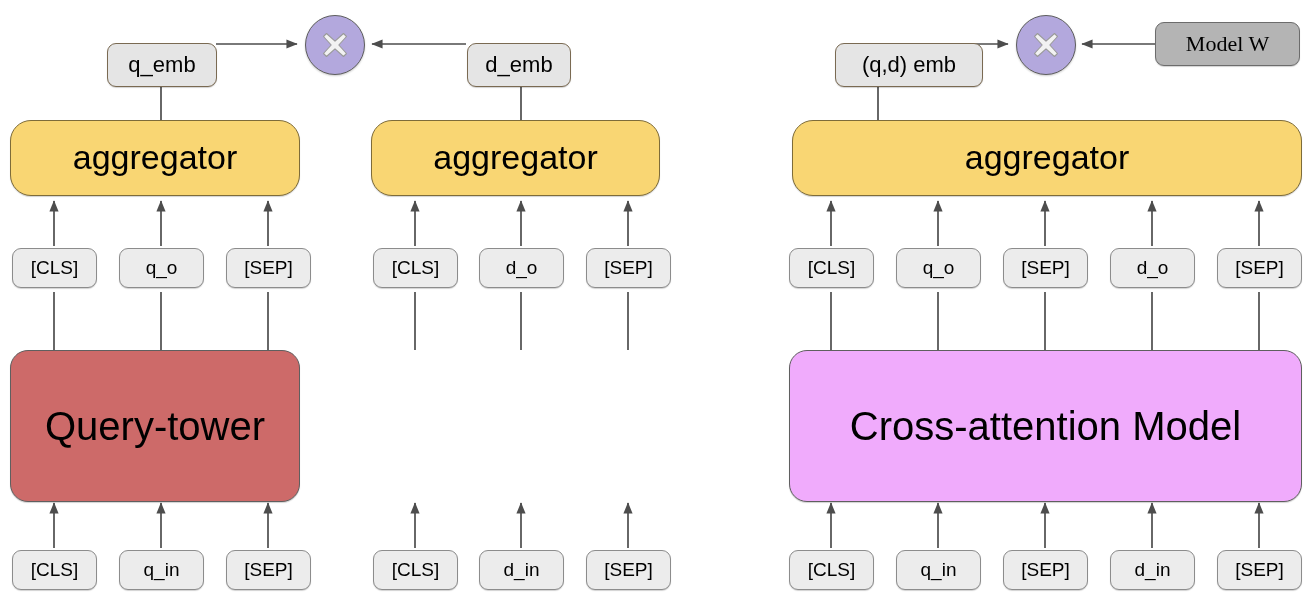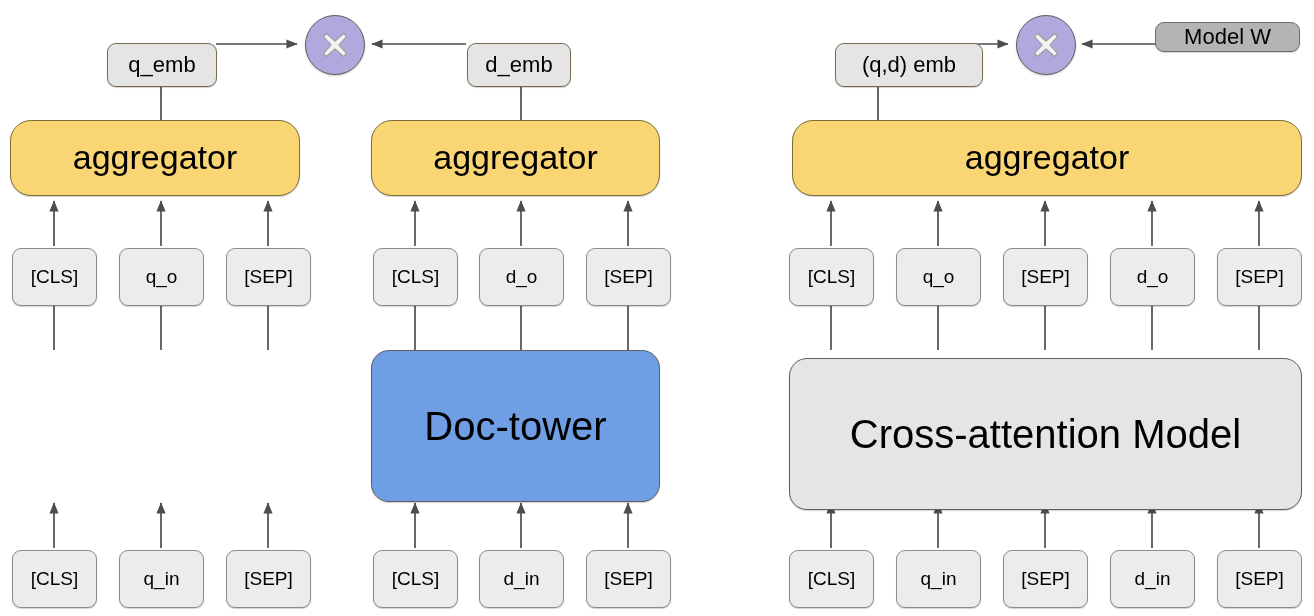--- a/index.html
+++ b/index.html
@@ -30,60 +30,61 @@
     text-align: center;
     color: #000000;
     border: 1px solid #666666;
     border-radius: 10px;
     box-shadow: 0 1px 1px rgba(0,0,0,0.18);
     line-height: 1.05;
     white-space: nowrap;
   }
 
   .token {
-    height: 58px;
+    height: 40px;
     font-size: 19px;
     background: #ececec;
     border: 1px solid #8c8c8c;
     border-radius: 9px;
   }
 
   .emb {
     height: 44px;
     font-size: 22px;
     background: #e5e5e5;
     border: 1px solid #7a6a52;
     border-radius: 9px;
     margin-top: 21px;
   }
 
   .weight {
-    height: 30px;
+    height: 44px;
     font-size: 22px;
     background: #b4b4b4;
     border: 1px solid #6c6c6c;
     border-radius: 9px;
+    font-family: Liberation Serif, serif;
   }
 
   .aggregator {
     height: 76px;
     font-size: 34px;
     background: #f9d673;
     border: 1px solid #7e6c39;
     border-radius: 21px;
   }
 
   .tower {
     height: 152px;
     font-size: 40px;
     border-radius: 18px;
   }
   .tower-query { background: #cd6a69; border: 1px solid #5f5f5f; }
   .tower-doc   { background: #6f9ee4; border: 1px solid #5f5f5f; }
-  .tower-cross { background: #e5e5e5; border: 1px solid #5f5f5f; margin-top: 8px; }
+  .tower-cross { background: #f0abfc; border: 1px solid #5f5f5f; }
 
   
   .op-circle {
     position: absolute;
     width: 58px;
     height: 58px;
     border-radius: 50%;
     background: #b3a8dd;
     border: 1px solid #5e5e5e;
     box-shadow: 0 1px 2px rgba(0,0,0,0.2);
@@ -177,41 +178,41 @@
   </svg>
 
   <div class="node emb" style="left:107px; top:22px; width:110px;">q_emb</div>
 
   <div class="node aggregator" style="left:10px; top:120px; width:290px;">aggregator</div>
 
   <div class="node token" style="left:12px; top:248px; width:85px;">[CLS]</div>
   <div class="node token" style="left:119px; top:248px; width:85px;">q_o</div>
   <div class="node token" style="left:226px; top:248px; width:85px;">[SEP]</div>
 
+  <div class="node tower tower-query" style="left:10px; top:350px; width:290px;">Query-tower</div>
 
   <div class="node token" style="left:12px; top:550px; width:85px;">[CLS]</div>
   <div class="node token" style="left:119px; top:550px; width:85px;">q_in</div>
   <div class="node token" style="left:226px; top:550px; width:85px;">[SEP]</div>
 
   <div class="op-circle" style="left:305px; top:15px;">
     <svg width="34" height="34" viewBox="0 0 34 34" aria-hidden="true">
       <path d="M8.5 5.5 L17 13.2 L25.5 5.5 L28.5 8.5 L20.8 17 L28.5 25.5 L25.5 28.5
                L17 20.8 L8.5 28.5 L5.5 25.5 L13.2 17 L5.5 8.5 Z" fill="#f2f2f2" stroke="#9a9a9a" stroke-width="1.1" stroke-linejoin="round"></path>
     </svg>
   </div>
 
   <div class="node emb" style="left:467px; top:22px; width:104px;">d_emb</div>
 
   <div class="node aggregator" style="left:371px; top:120px; width:289px;">aggregator</div>
 
   <div class="node token" style="left:373px; top:248px; width:85px;">[CLS]</div>
   <div class="node token" style="left:479px; top:248px; width:85px;">d_o</div>
   <div class="node token" style="left:586px; top:248px; width:85px;">[SEP]</div>
 
-  <div class="node tower tower-doc" style="left:371px; top:350px; width:289px;">Doc-tower</div>
 
   <div class="node token" style="left:373px; top:550px; width:85px;">[CLS]</div>
   <div class="node token" style="left:479px; top:550px; width:85px;">d_in</div>
   <div class="node token" style="left:586px; top:550px; width:85px;">[SEP]</div>
 
   <div class="node emb" style="left:835px; top:22px; width:148px;">(q,d) emb</div>
 
   <div class="op-circle" style="left:1016px; top:15px;">
     <svg width="34" height="34" viewBox="0 0 34 34" aria-hidden="true">
       <path d="M8.5 5.5 L17 13.2 L25.5 5.5 L28.5 8.5 L20.8 17 L28.5 25.5 L25.5 28.5

